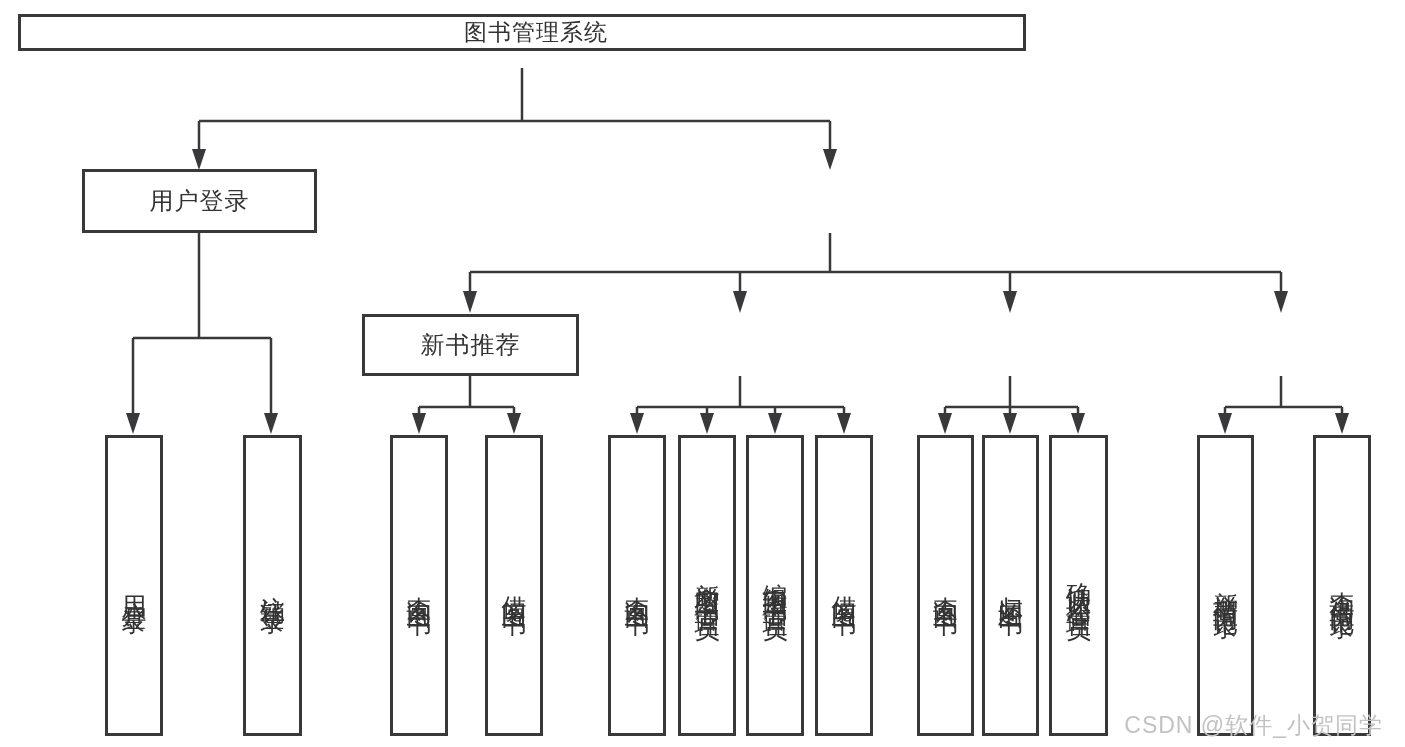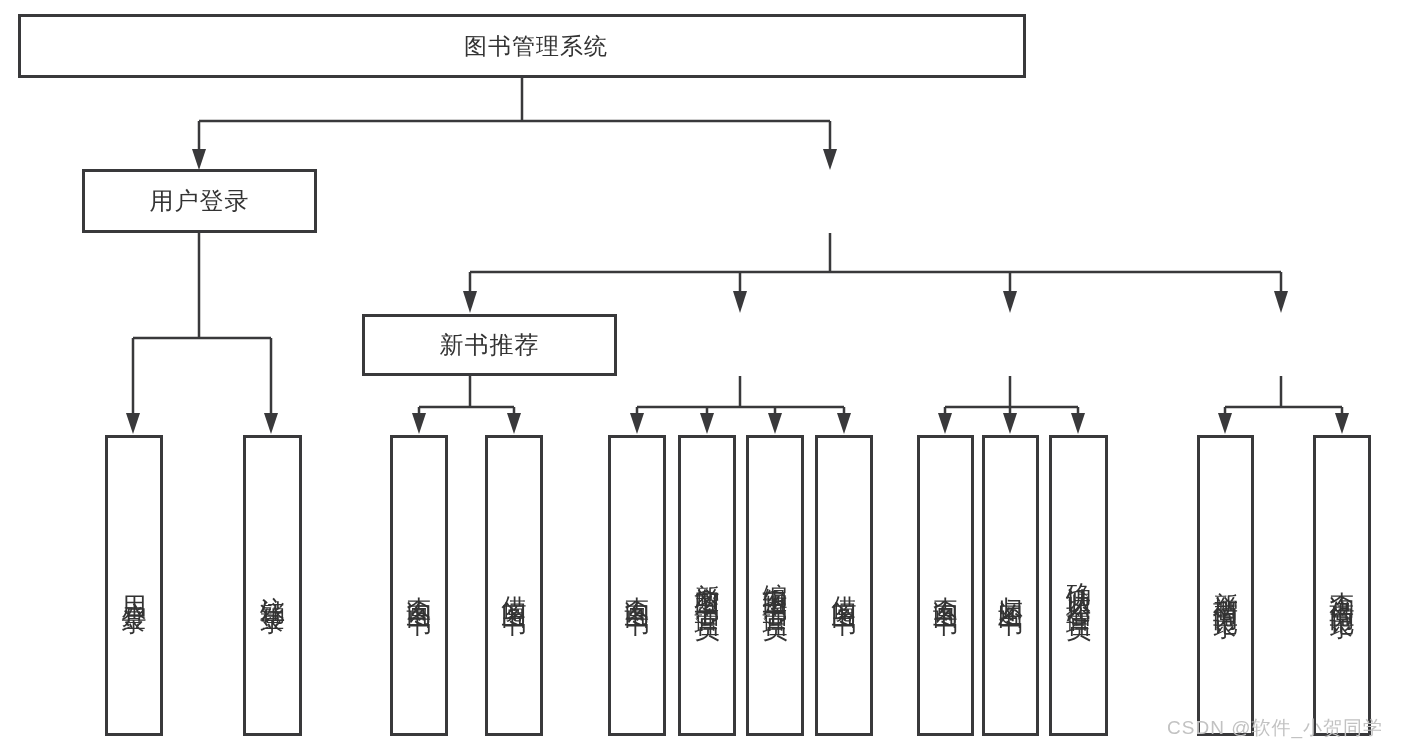--- a/index.html
+++ b/index.html
@@ -9,28 +9,28 @@
   *{margin:0;padding:0;box-sizing:border-box;}
   html,body{width:1405px;height:747px;background:var(--bg);
     font-family:"Liberation Sans", sans-serif;}
   .canvas{position:relative;width:1405px;height:747px;background:var(--bg);overflow:hidden;}
   svg.connectors{position:absolute;left:0;top:0;z-index:1;}
   .lines{stroke:var(--line);stroke-width:2.5;fill:none;}
   .arrows{fill:var(--line);stroke:none;}
   .box{position:absolute;z-index:2;border:3px solid var(--border);background:var(--fill);
     color:var(--text);display:flex;align-items:center;justify-content:center;}
   .h-box{font-size:24px;letter-spacing:1px;white-space:nowrap;}
-  .root-box{left:18px;top:14px;width:1008px;height:64px;font-size:23px;padding-left:28px;}
+  .root-box{left:18px;top:14px;width:1008px;height:37px;font-size:23px;padding-left:28px;}
   .l2-box{top:169px;width:235px;height:64px;}
-  .l3-box{top:314px;width:255px;height:62px;}
+  .l3-box{top:314px;width:217px;height:62px;}
   .v-box{top:435px;width:58px;height:301px;}
   .v-text{writing-mode:vertical-rl;text-orientation:mixed;
     font-size:25px;letter-spacing:5px;color:var(--text);line-height:1;}
   .watermark{position:absolute;right:22px;bottom:6px;z-index:3;
-    font-size:19px;letter-spacing:1px;color:var(--wm);white-space:nowrap;}
+    font-size:23px;letter-spacing:1px;color:var(--wm);white-space:nowrap;}
 </style>
 </head>
 <body>
 
 <div class="canvas">
 
   <svg class="connectors" width="1405" height="747" viewBox="0 0 1405 747">
     <g class="lines">
 
       <path d="M522,68 V121 M199,121 H830 M199,121 V151 M830,121 V151"></path>

